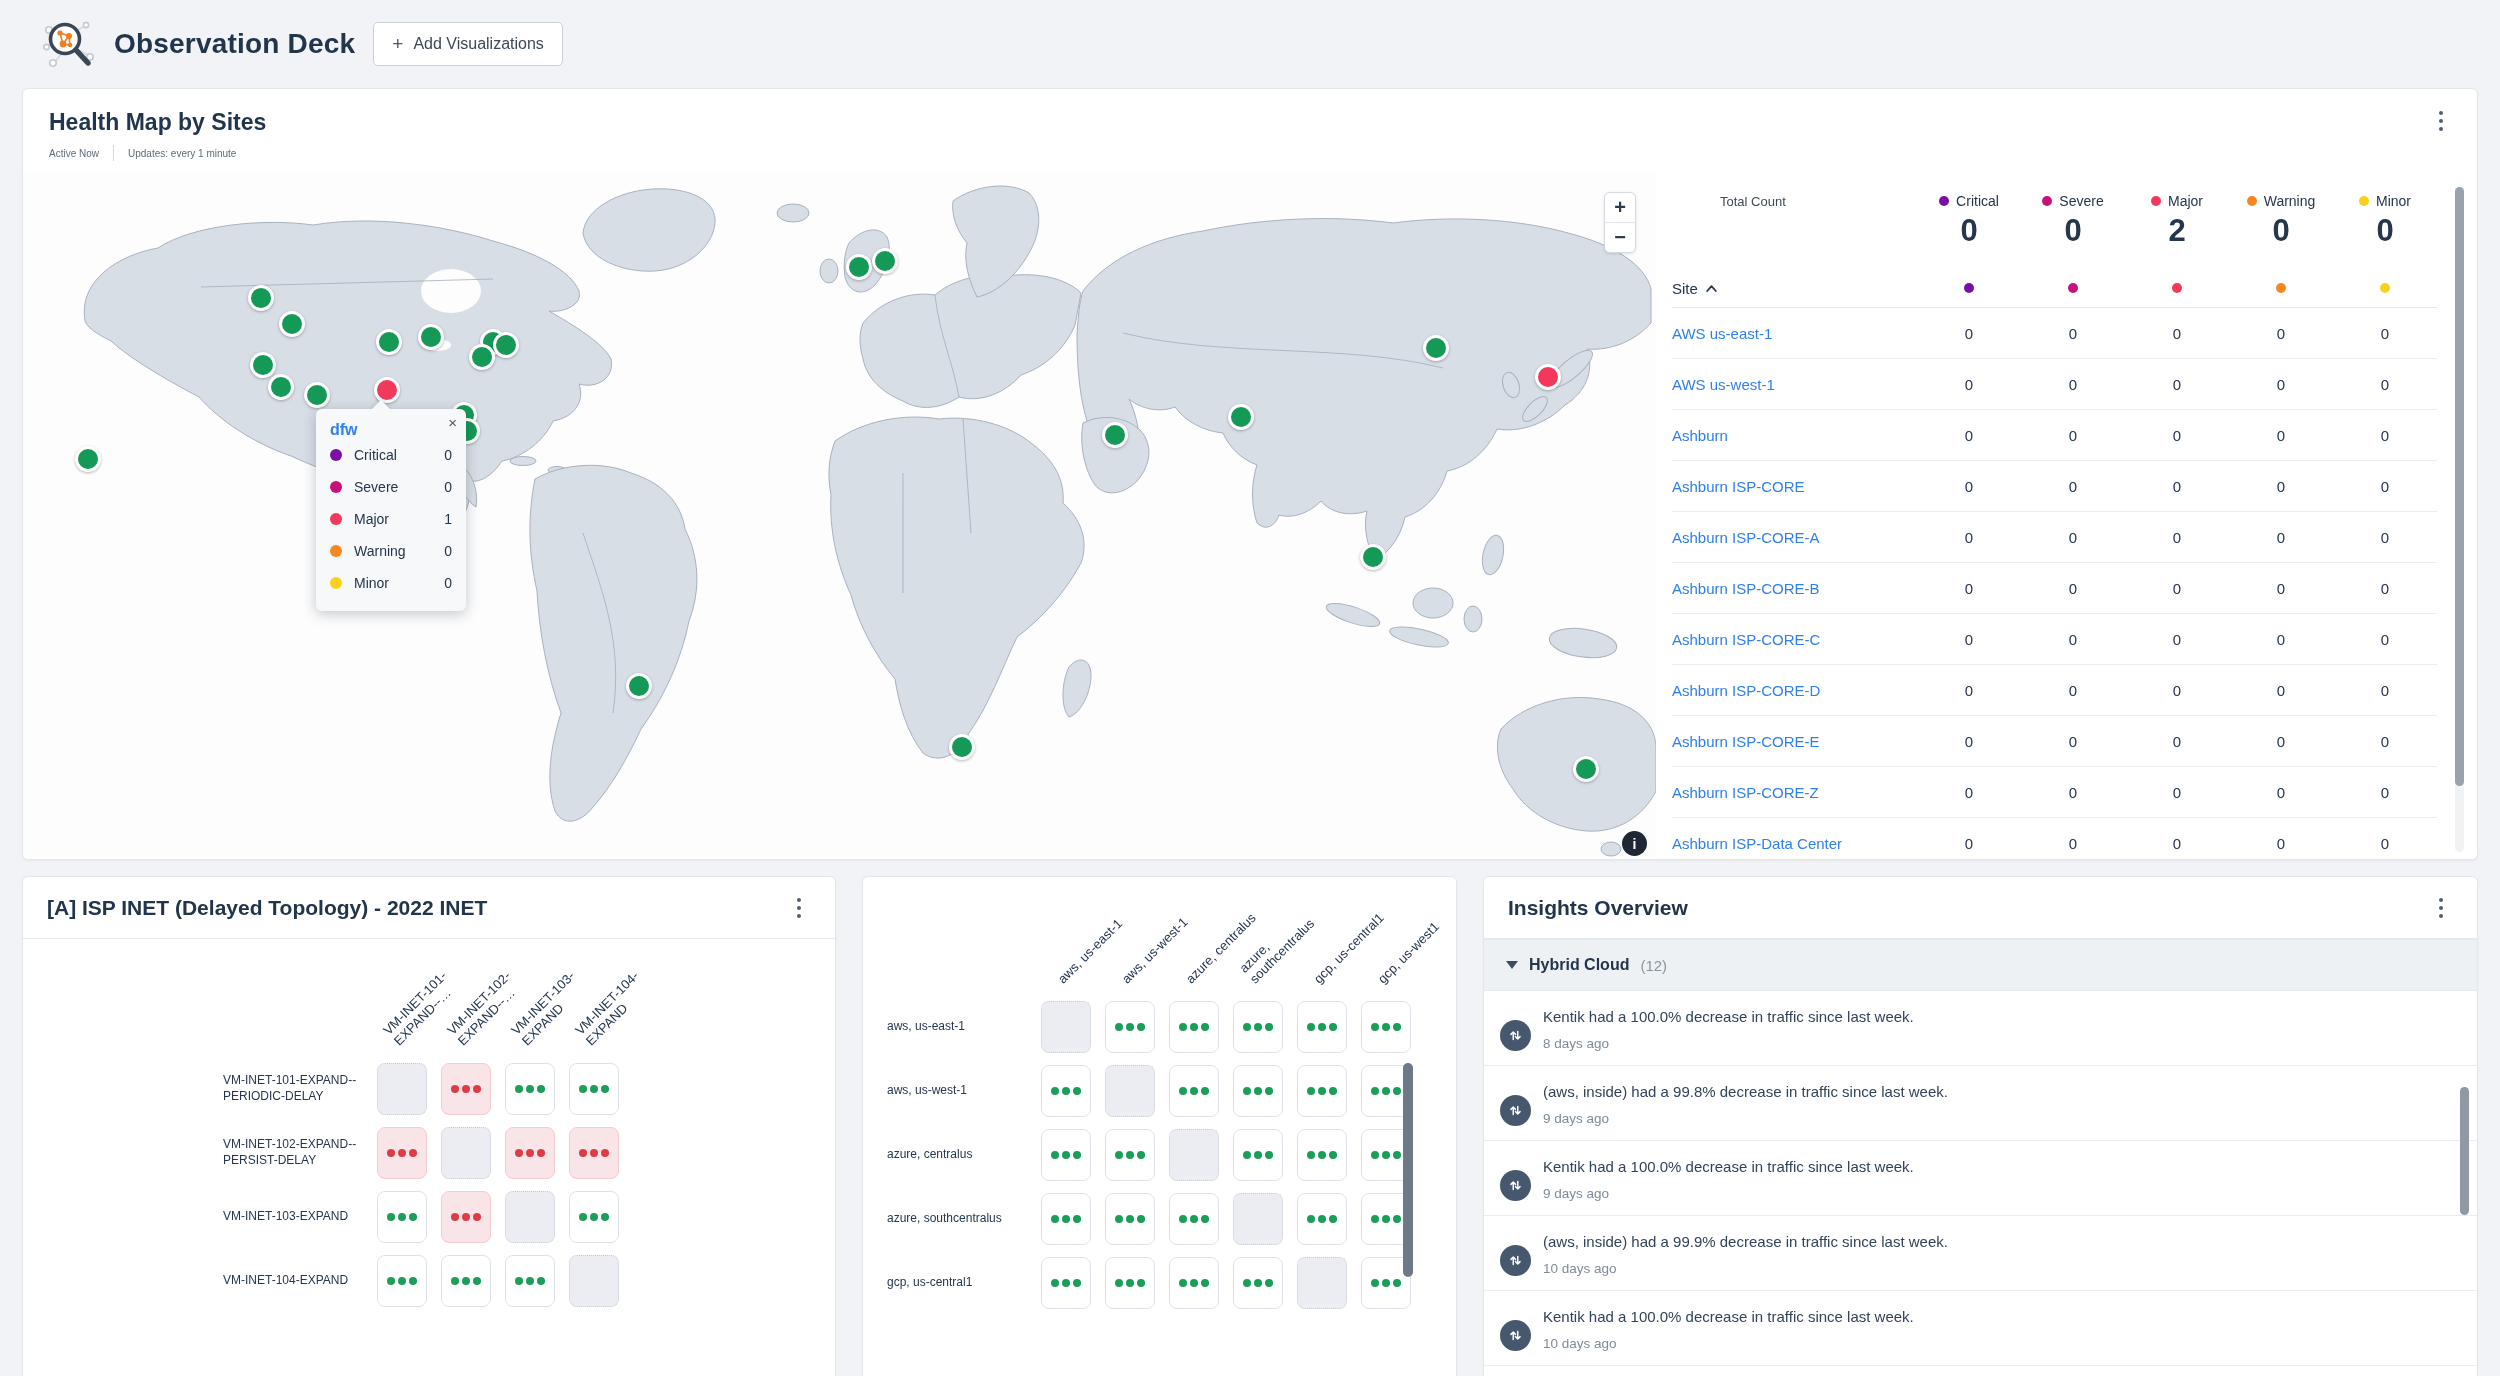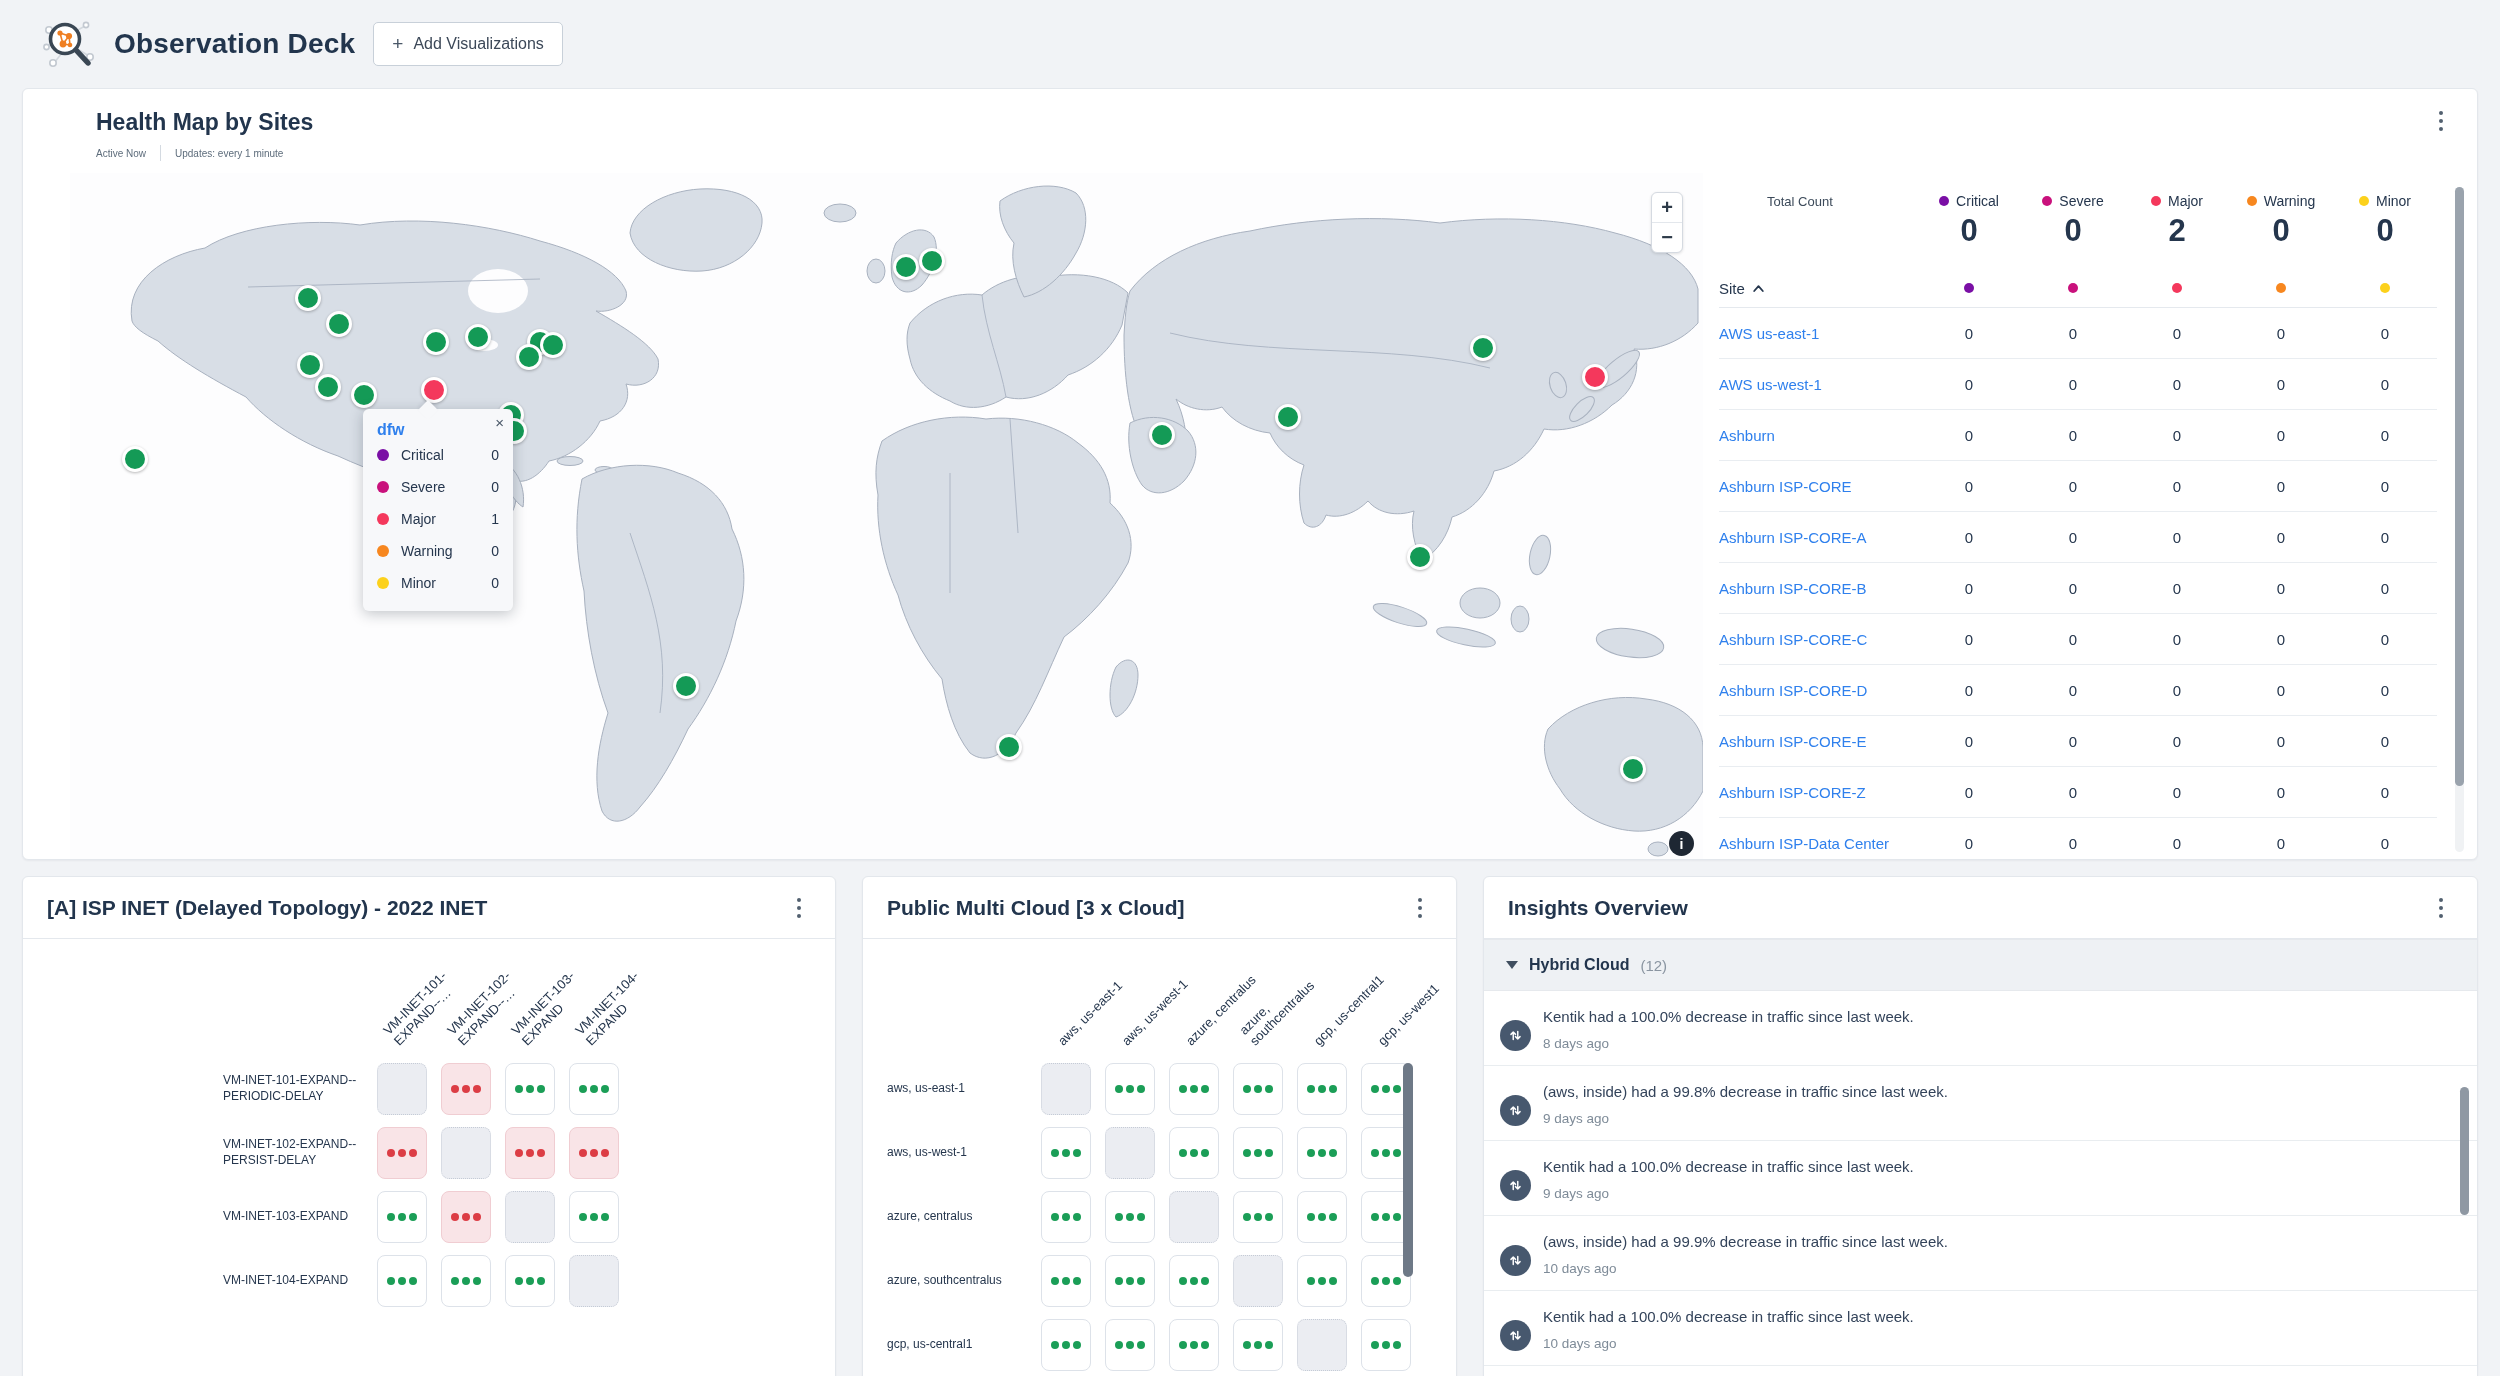--- a/index.html
+++ b/index.html
@@ -17,21 +17,21 @@
   .panel { background:#fff; border:1px solid #e3e7ec; border-radius:6px; box-shadow:0 1px 2px rgba(16,24,40,.05); position:relative; }
   .panel-head { padding:20px 26px 12px 26px; position:relative; }
   .panel-head h2 { font-size:23px; font-weight:700; color:#22354d; }
   .panel-sub { margin-top:9px; font-size:10px; color:#5d6c7b; display:flex; align-items:center; gap:14px; }
   .panel-sub .sep { width:1px; height:16px; background:#d4dae1; }
   .kebab { position:absolute; right:22px; top:18px; width:28px; height:28px; display:flex; flex-direction:column;
            align-items:center; justify-content:center; gap:4px; cursor:pointer; }
   .kebab i { width:4px; height:4px; border-radius:50%; background:#52606f; }
 
   
-  #health-panel { margin:0 22px; height:772px; overflow:hidden;padding-left:47px; }
+  #health-panel { margin:0 22px; height:772px; overflow:hidden; }
   .hm-body { position:relative; height:691px; }
   .map-area { position:absolute; left:0; top:0; width:1633px; height:691px; overflow:hidden; background:#fdfdfe; border-bottom-left-radius:6px; }
   .map-area svg.world { position:absolute; left:0; top:0; }
 
   .marker { position:absolute; width:26px; height:26px; border-radius:50%; border:3px solid #fff;
             box-shadow:0 1px 3px rgba(0,0,0,.28); transform:translate(-50%,-50%); cursor:pointer; }
   .marker.ok { background:#149a56; }
   .marker.major { background:#f4385c; }
 
   .map-tooltip { position:absolute; left:293px; top:236px; width:150px; background:#f7f8fa; border-radius:6px;
@@ -520,28 +520,20 @@
         <div class="cell ok">
           <span class="cdot"></span>
           <span class="cdot"></span>
           <span class="cdot"></span>
         </div>
         <div class="cell self"></div>
       </div>
   </div>
 
   <div class="panel" id="cloud-panel">
-    <div class="bp-head">
-      <h3>Public Multi Cloud [3 x Cloud]</h3>
-      <div class="kebab">
-          <i></i>
-          <i></i>
-          <i></i>
-        </div>
-    </div>
     <div class="matrix" id="cloud-matrix" style="margin-left: 24px; grid-template-columns: 140px repeat(6, 50px);">
         <div class="mx-corner"></div>
         <div class="mx-colhead">
           <span class="rot" style="width: 106px;">aws, us-east-1</span>
         </div>
         <div class="mx-colhead">
           <span class="rot" style="width: 106px;">aws, us-west-1</span>
         </div>
         <div class="mx-colhead">
           <span class="rot" style="width: 106px;">azure, centralus</span>

